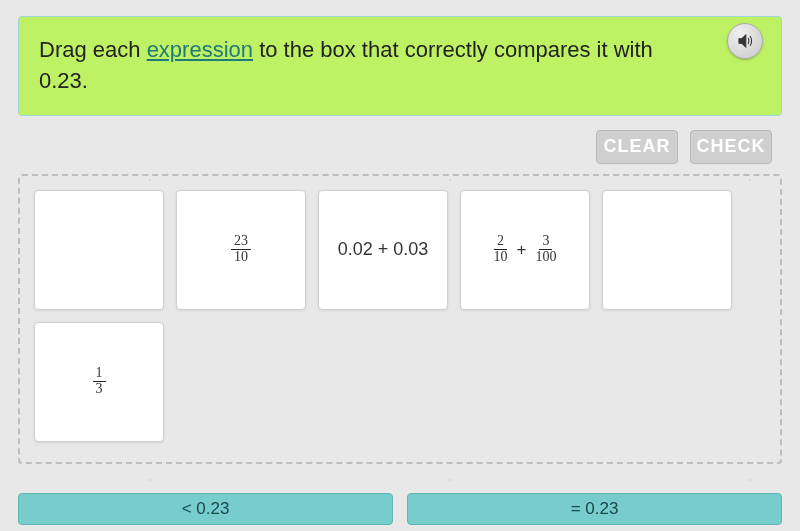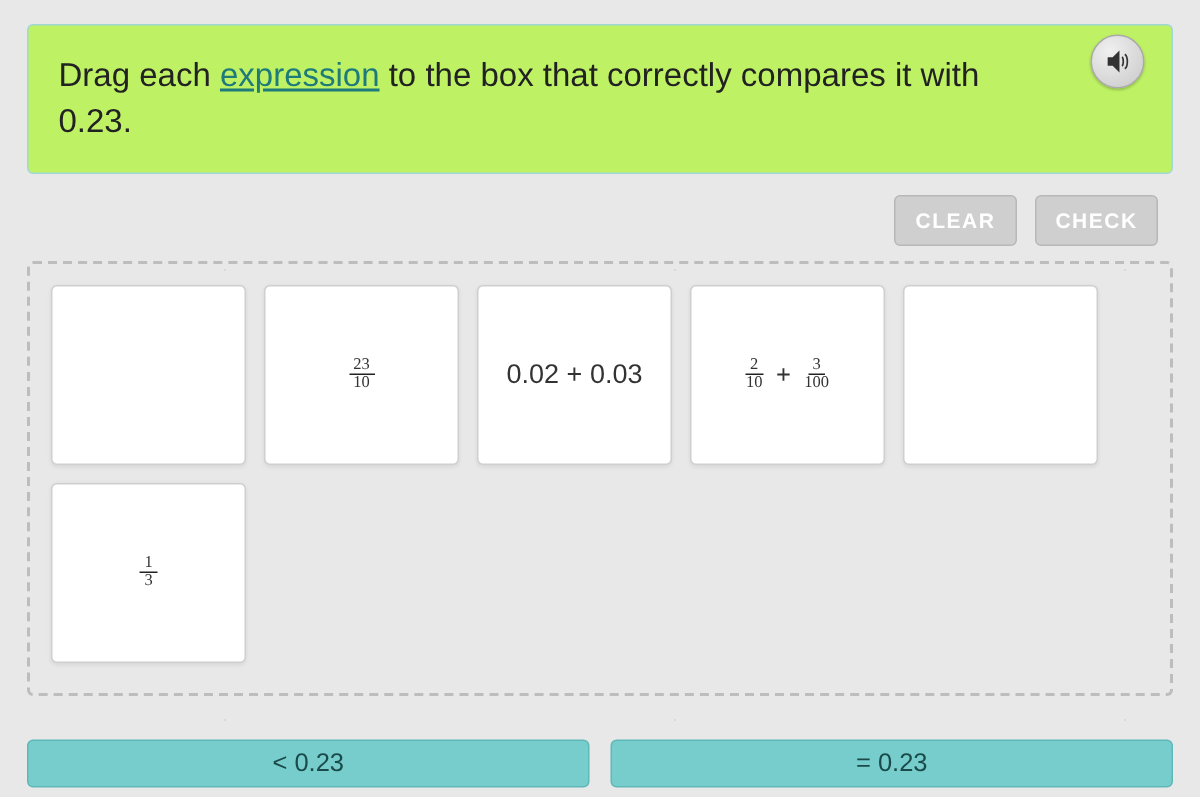--- a/index.html
+++ b/index.html
@@ -55,21 +55,21 @@
     margin: 14px 28px 10px 18px;
   }
   .ctrl-btn {
     min-width: 82px;
     height: 34px;
     border-radius: 4px;
     border: 1px solid #b8b8b8;
     background: #cfcfcf;
     color: #ffffff;
     font-weight: bold;
-    font-size: 14px;
+    font-size: 18px;
     letter-spacing: 1px;
     cursor: pointer;
   }
 
   .pool {
     margin: 6px 18px 0 18px;
     border: 2px dashed #bdbdbd;
     border-radius: 4px;
     padding: 14px;
     height: 290px;
@@ -93,21 +93,21 @@
     cursor: move;
     user-select: none;
     text-align: center;
     padding: 6px;
   }
   .frac {
     display: inline-flex;
     flex-direction: column;
     align-items: center;
     font-family: Georgia, 'Times New Roman', serif;
-    font-size: 11px;
+    font-size: 14px;
     line-height: 1.05;
     vertical-align: middle;
   }
   .frac .num { border-bottom: 1.2px solid #222; padding: 0 3px; }
   .frac .den { padding: 0 3px; }
   .expr { display: inline-flex; align-items: center; gap: 6px; white-space: nowrap; }
   .plus { font-size: 17px; }
 
   .drop-row {
     position: absolute;

